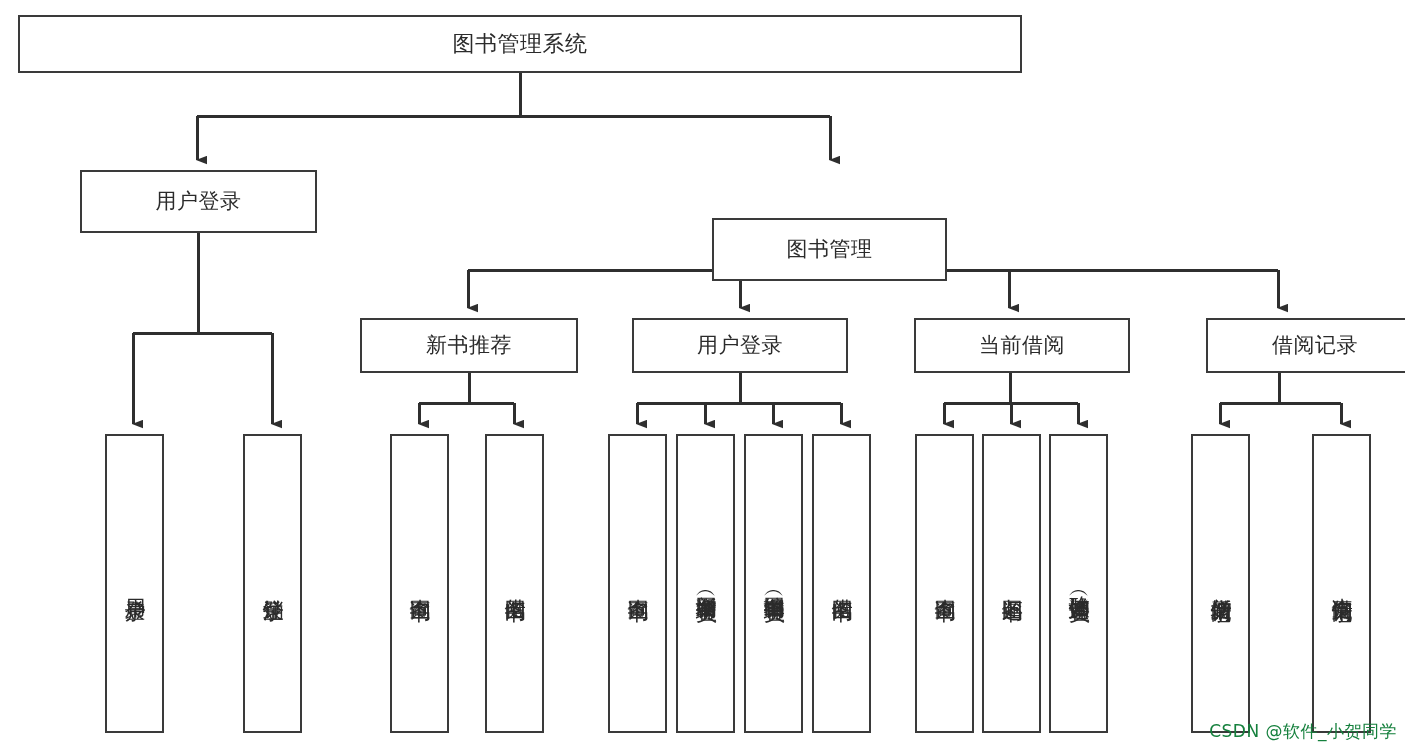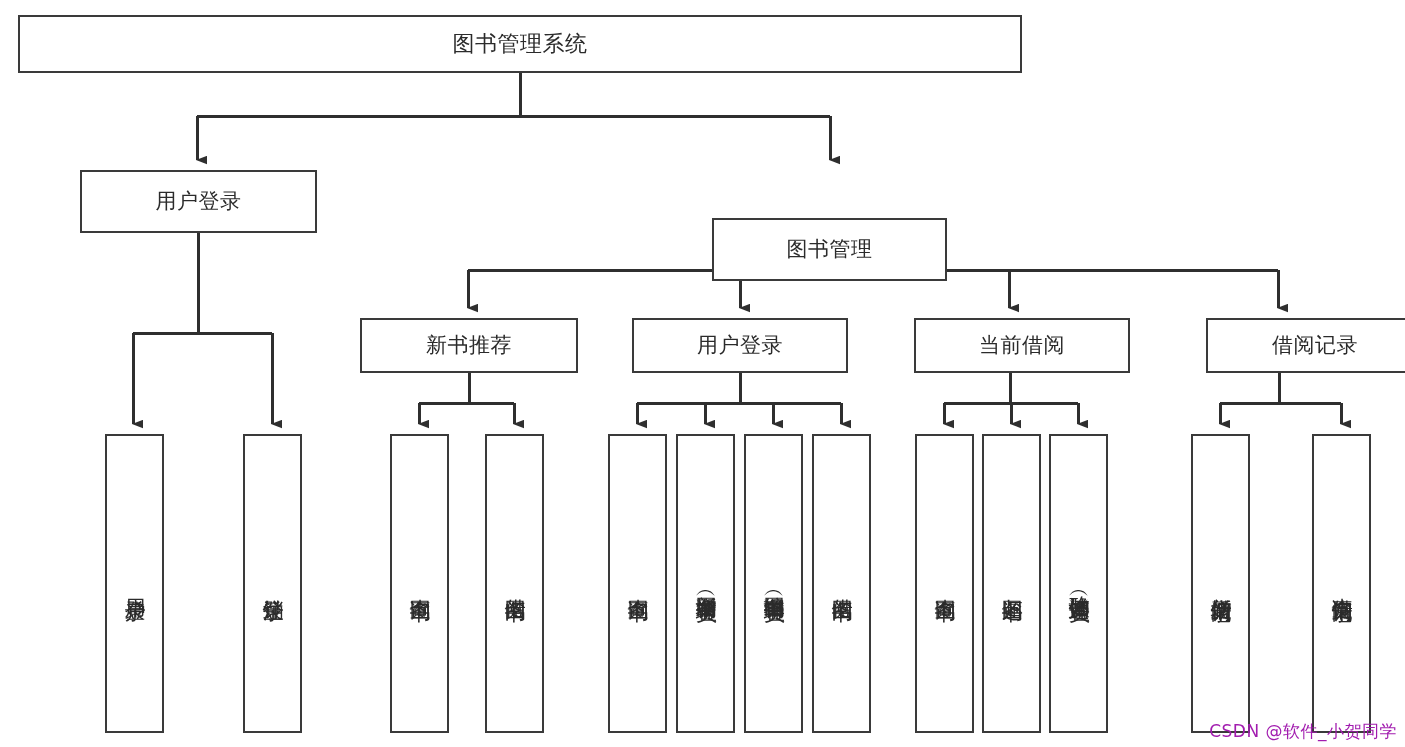--- a/index.html
+++ b/index.html
@@ -56,21 +56,21 @@
     white-space: nowrap;
   }
   .node.root .node-label {
     font-size: 22px;
   }
   .watermark {
     position: absolute;
     right: 8px;
     bottom: 4px;
     font-size: 17px;
-    color: #a21caf;
+    color: #15803d;
     letter-spacing: 0.5px;
     white-space: nowrap;
   }
 </style>
 </head>
 <body>
 
 <div id="diagram-root">
 
   <svg class="connectors" viewBox="0 0 1405 747" xmlns="http://www.w3.org/2000/svg">

